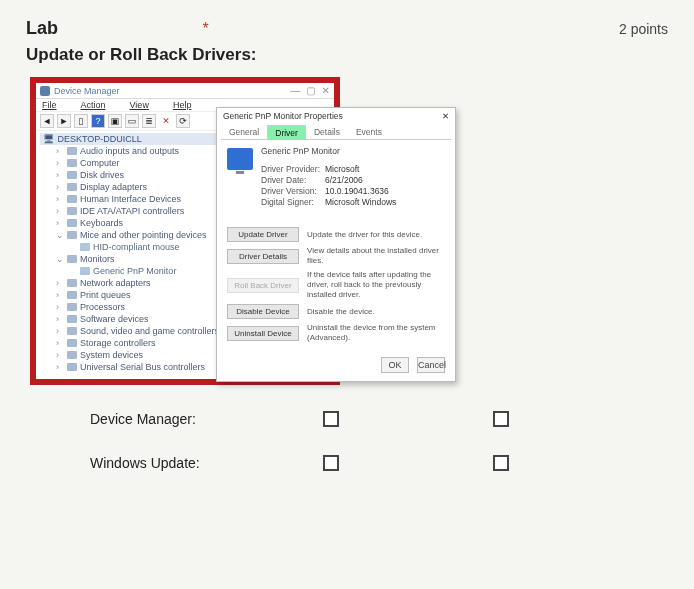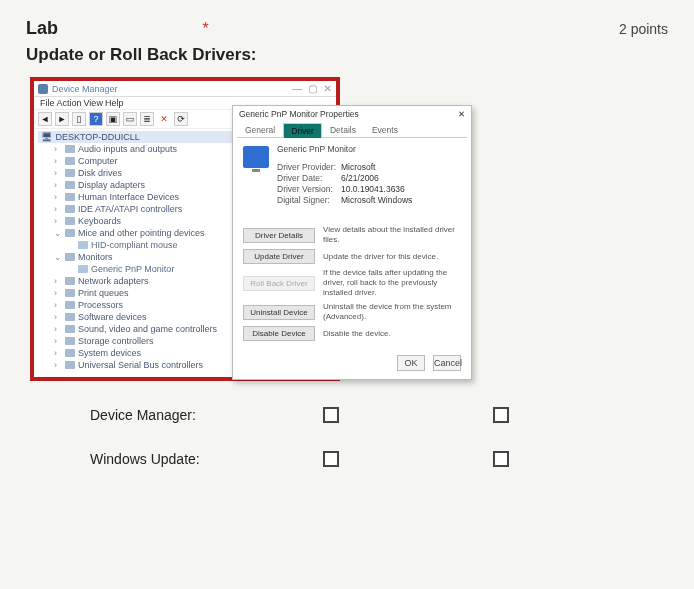--- a/index.html
+++ b/index.html
@@ -16,64 +16,64 @@
   .header-row { display: flex; justify-content: space-between; align-items: baseline; }
   .lab-label { font-size: 18px; font-weight: 600; }
   .required { color: #c0392b; font-size: 16px; margin-left: 140px; }
   .points { font-size: 14px; color: #444; }
   .subtitle { font-size: 17px; font-weight: 600; margin-top: 6px; margin-bottom: 12px; }
 
   
   .dm-window {
     width: 310px;
     background: #fff;
-    border: 4px solid #b91c1c;
+    border: 6px solid #b91c1c;
     font-size: 9px;
     position: relative;
     margin-left: 4px;
   }
   .dm-titlebar {
     display: flex; justify-content: space-between; align-items: center;
     padding: 2px 4px;
     border-bottom: 1px solid #ddd;
   }
   .dm-title-left { display: flex; align-items: center; gap: 4px; color:#5a7fa8;}
   .dm-title-left .icon { width: 10px; height: 10px; background:#5a7fa8; border-radius:2px; display:inline-block;}
   .dm-winbtns { display:flex; gap:6px; color:#999; font-size:10px;}
   .dm-winbtns span { cursor:default;}
-  .dm-menubar { display:flex; gap:2px; padding: 1px 6px; color:#333;}
+  .dm-menubar { display:flex; gap:24px; padding: 1px 6px; color:#333;text-decoration:underline;}
   .dm-toolbar { display:flex; gap:3px; padding: 2px 4px; border-top:1px solid #eee; border-bottom:1px solid #eee; align-items:center;}
   .dm-toolbar .tbtn { width:14px; height:14px; border:1px solid #ccc; background:#f4f4f4; display:flex; align-items:center; justify-content:center; font-size:9px;}
   .dm-toolbar .tbtn.red { color:#c0392b; border:none; background:none;}
   .dm-body { padding: 2px 0 6px 0; color:#4a5a74;}
   .tree-root { padding-left:4px; }
   .tree-root .root-row { display:flex; align-items:center; gap:3px; background:#dfe7f5; color:#3a5478; padding:1px 3px; font-weight:500;}
   .tree-children { padding-left: 14px; }
   .tree-row { display:flex; align-items:center; gap:3px; padding:0 2px; line-height:12px; white-space:nowrap;}
   .tree-row .exp { width:8px; color:#888;}
   .tree-row .nicon { width:10px; height:8px; background:#6d8cb3; display:inline-block; opacity:.6; border-radius:1px;}
   .tree-sub { padding-left: 24px; color:#5a6c88;}
   .tree-sub .tree-row .nicon { background:#7aa0c8; }
 
   
   .prop-dialog {
     position: absolute;
-    left: 198px;
+    left: 180px;
     top: 24px;
     width: 240px;
     background:#fff;
     border:1px solid #bbb;
     box-shadow: 2px 3px 6px rgba(0,0,0,.25);
     font-size:8.5px;
     color:#444;
   }
   .prop-title { display:flex; justify-content:space-between; padding:3px 6px; color:#333;}
   .prop-tabs { display:flex; border-bottom:1px solid #ccc; margin: 0 4px;}
   .prop-tab { padding:2px 7px; color:#666; border:1px solid transparent; border-bottom:none; cursor:default;}
-  .prop-tab.active { border-color:#ccc; background:#0f766e; position:relative; top:1px; color:#111;}
+  .prop-tab.active { border-color:#ccc; background:#86efac; position:relative; top:1px; color:#111;}
   .prop-body { padding:6px 10px 4px 10px; }
   .prop-driver-head { display:flex; gap:8px; margin-bottom:6px; align-items:flex-start;}
   .monitor-icon { width:26px; height:22px; background:#2e6fd1; border-radius:2px; position:relative; margin-top:2px;}
   .monitor-icon::after { content:""; position:absolute; bottom:-4px; left:9px; width:8px; height:3px; background:#888;}
   .kv { display:grid; grid-template-columns: 60px auto; row-gap:1px; column-gap:4px; margin-bottom:14px;}
   .kv .k { color:#555;}
   .kv .v { color:#333;}
   .action-row { display:flex; gap:8px; align-items:center; margin:4px 0;}
   .action-row .abtn { width:72px; padding:2px 0; text-align:center; background:#e6e6e6; border:1px solid #bbb; font-size:8px; color:#333;}
   .action-row .abtn.disabled { color:#aaa; background:#f1f1f1; border-color:#ddd;}
@@ -261,38 +261,38 @@
             <span class="k">Driver Date:</span>
             <span class="v">6/21/2006</span>
             <span class="k">Driver Version:</span>
             <span class="v">10.0.19041.3636</span>
             <span class="k">Digital Signer:</span>
             <span class="v">Microsoft Windows</span>
           </div>
         </div>
       </div>
       <div class="action-row">
+        <div class="abtn">Update Driver</div>
+        <div class="adesc">Update the driver for this device.</div>
+      </div>
+      <div class="action-row">
         <div class="abtn">Driver Details</div>
         <div class="adesc">View details about the installed driver files.</div>
       </div>
       <div class="action-row">
-        <div class="abtn">Update Driver</div>
-        <div class="adesc">Update the driver for this device.</div>
-      </div>
-      <div class="action-row">
         <div class="abtn disabled">Roll Back Driver</div>
         <div class="adesc">If the device fails after updating the driver, roll back to the previously installed driver.</div>
       </div>
       <div class="action-row">
+        <div class="abtn">Disable Device</div>
+        <div class="adesc">Disable the device.</div>
+      </div>
+      <div class="action-row">
         <div class="abtn">Uninstall Device</div>
         <div class="adesc">Uninstall the device from the system (Advanced).</div>
-      </div>
-      <div class="action-row">
-        <div class="abtn">Disable Device</div>
-        <div class="adesc">Disable the device.</div>
       </div>
     </div>
     <div class="prop-footer">
       <div class="fbtn">OK</div>
       <div class="fbtn">Cancel</div>
     </div>
   </div>
 </div>
 
 <div class="matrix">

